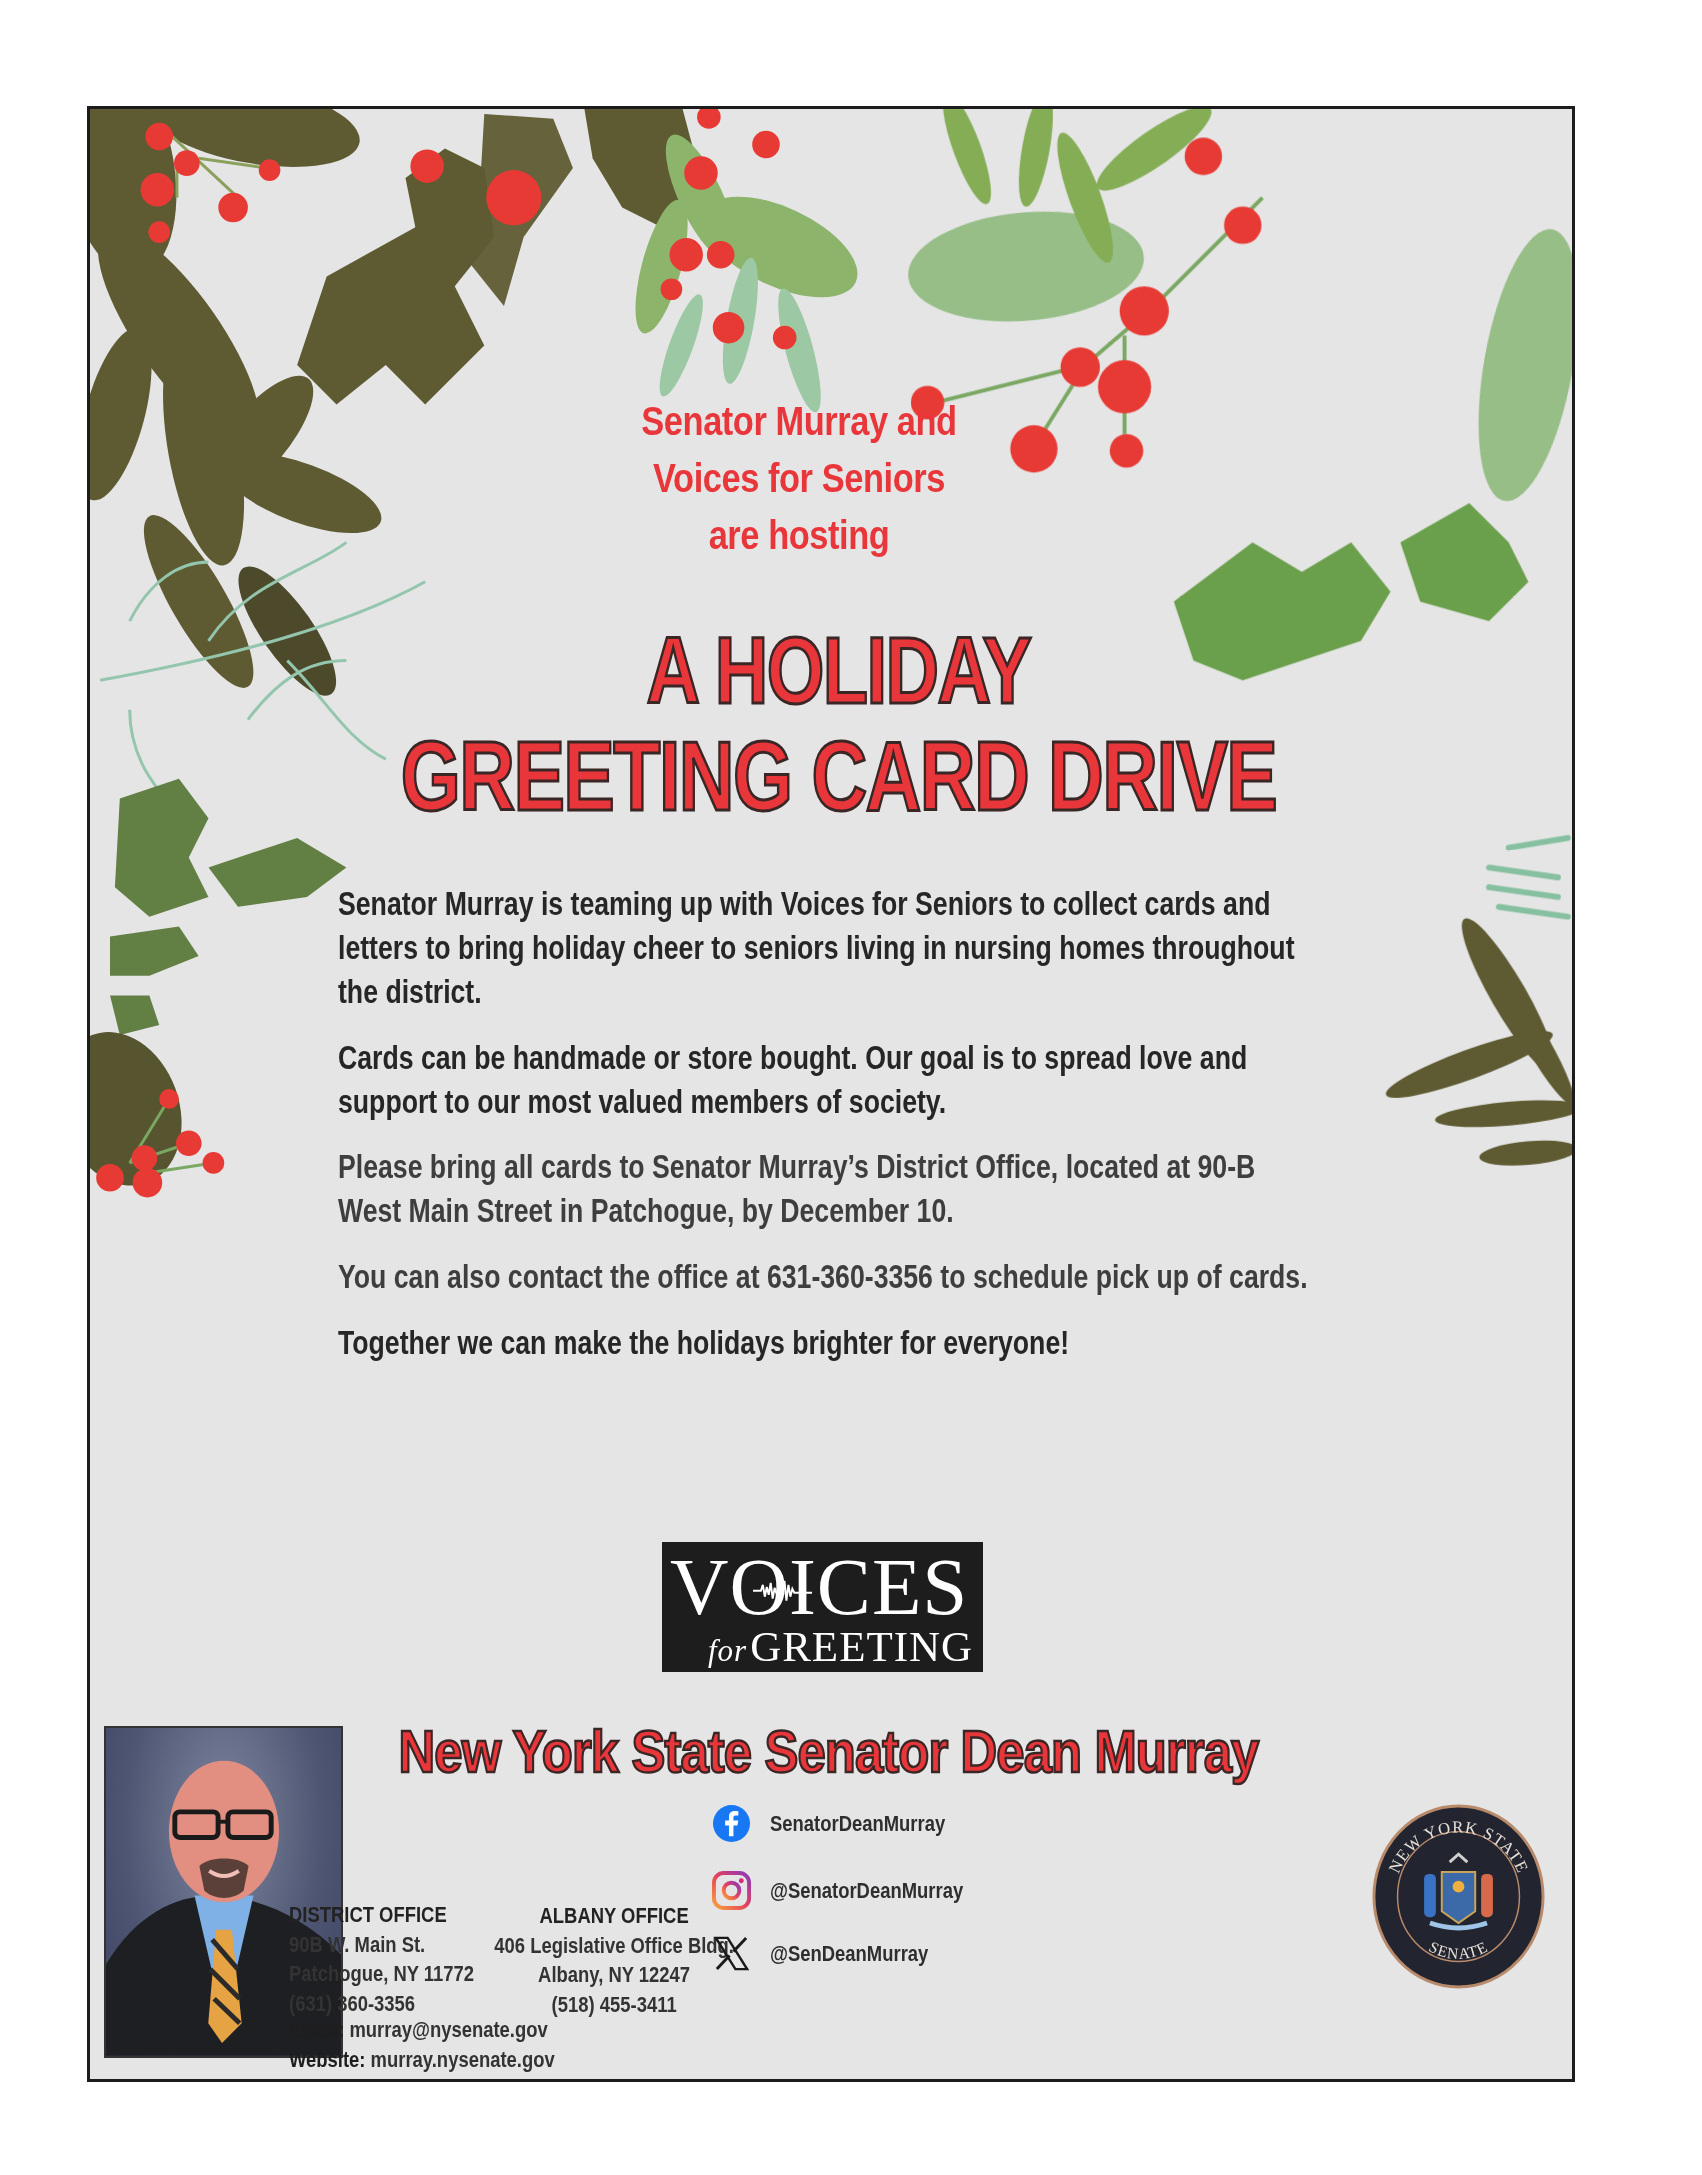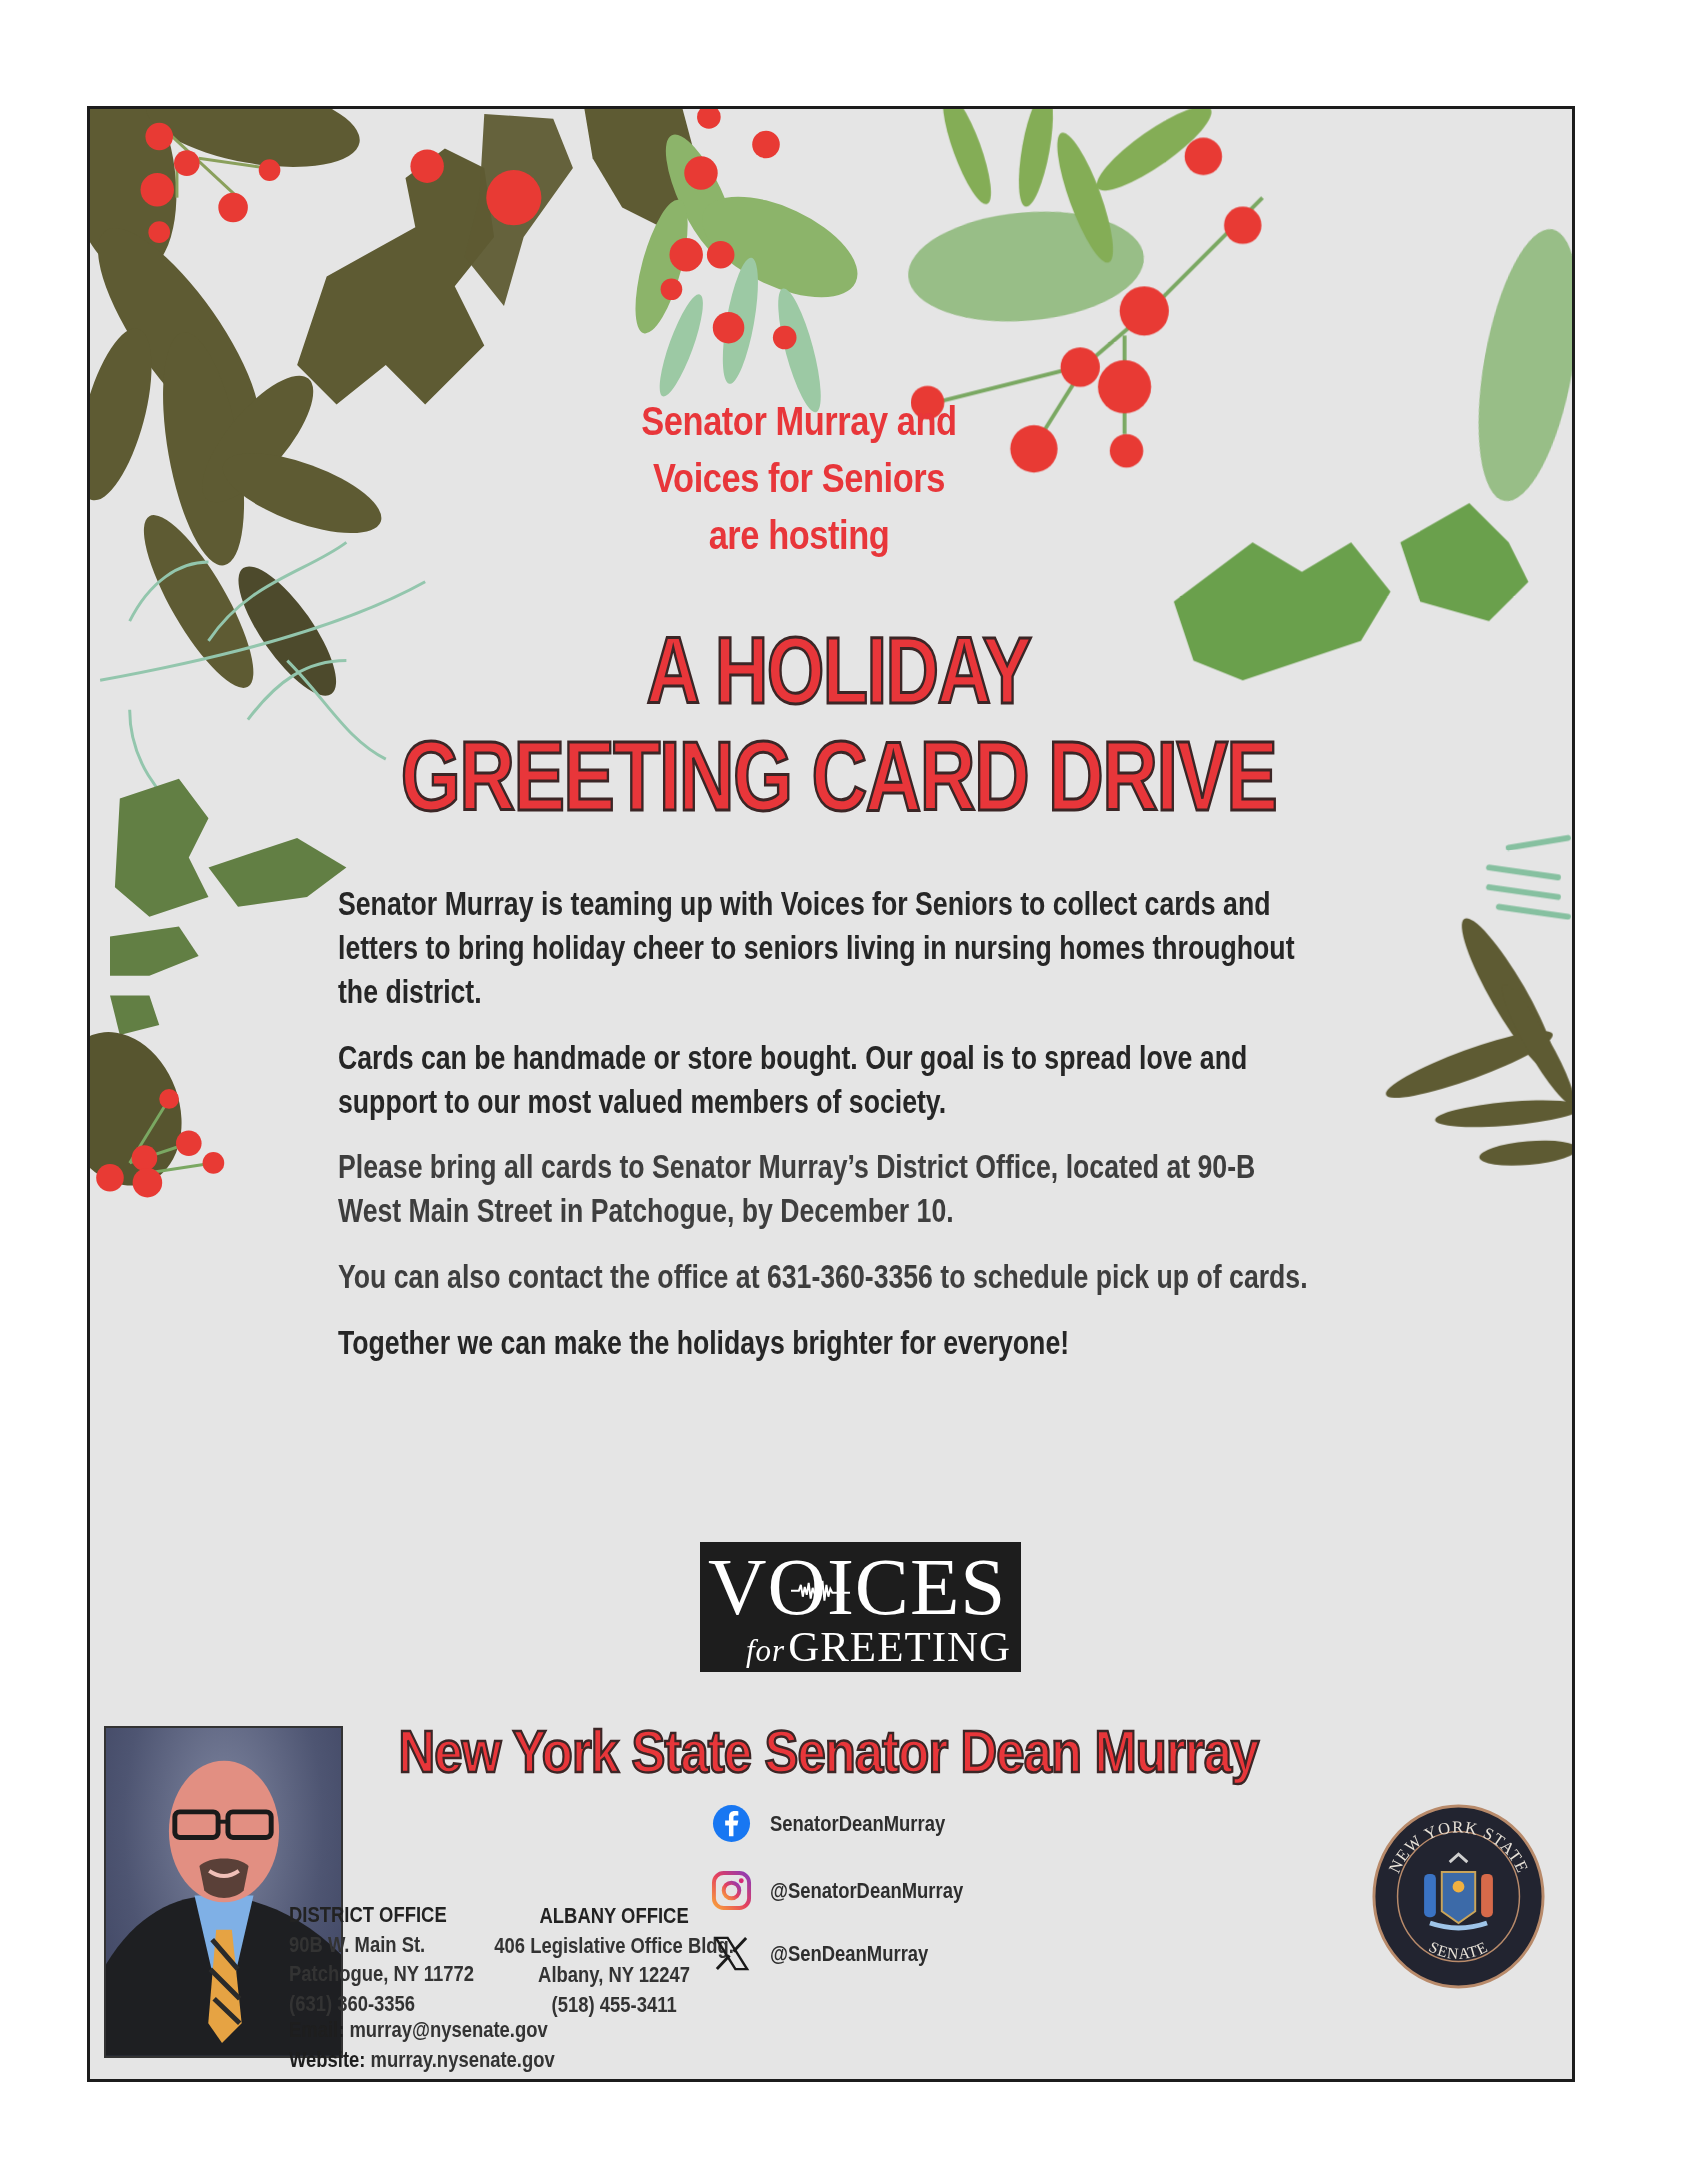--- a/index.html
+++ b/index.html
@@ -30,21 +30,21 @@
   .h2 { top:617px; font-size:99px; }
 
   .body {
     position:absolute; left:248px; width:985px; top:773px;
     color:#262626; font-weight:bold; font-size:32.5px; line-height:44px;
   }
   .body p { margin:0 0 21.7px 0; transform:scaleX(0.82); transform-origin:left top; width:121%; }
   .body p.muted { color:#3e3e3e; }
 
   .logo {
-    position:absolute; left:610px; top:1433px; width:321px; height:130px;
+    position:absolute; left:572px; top:1433px; width:321px; height:130px;
     background:#1d1d1d; color:#ffffff;
     font-family:"Liberation Serif", serif;
   }
   .logo .big { position:absolute; left:7.9px; top:0px; font-size:81px; line-height:91px; letter-spacing:1px; }
   .logo .small { position:absolute; right:9.9px; top:81px; font-size:43px; line-height:47px; letter-spacing:1px; }
   .logo .for { font-style:italic; font-size:31px; margin-right:3px; }
   .logo .wave { position:absolute; left:91px; top:37px; width:59px; height:23.6px; }
 
   .photo {
     position:absolute; left:13.8px; top:1617px; width:235px; height:328px;

